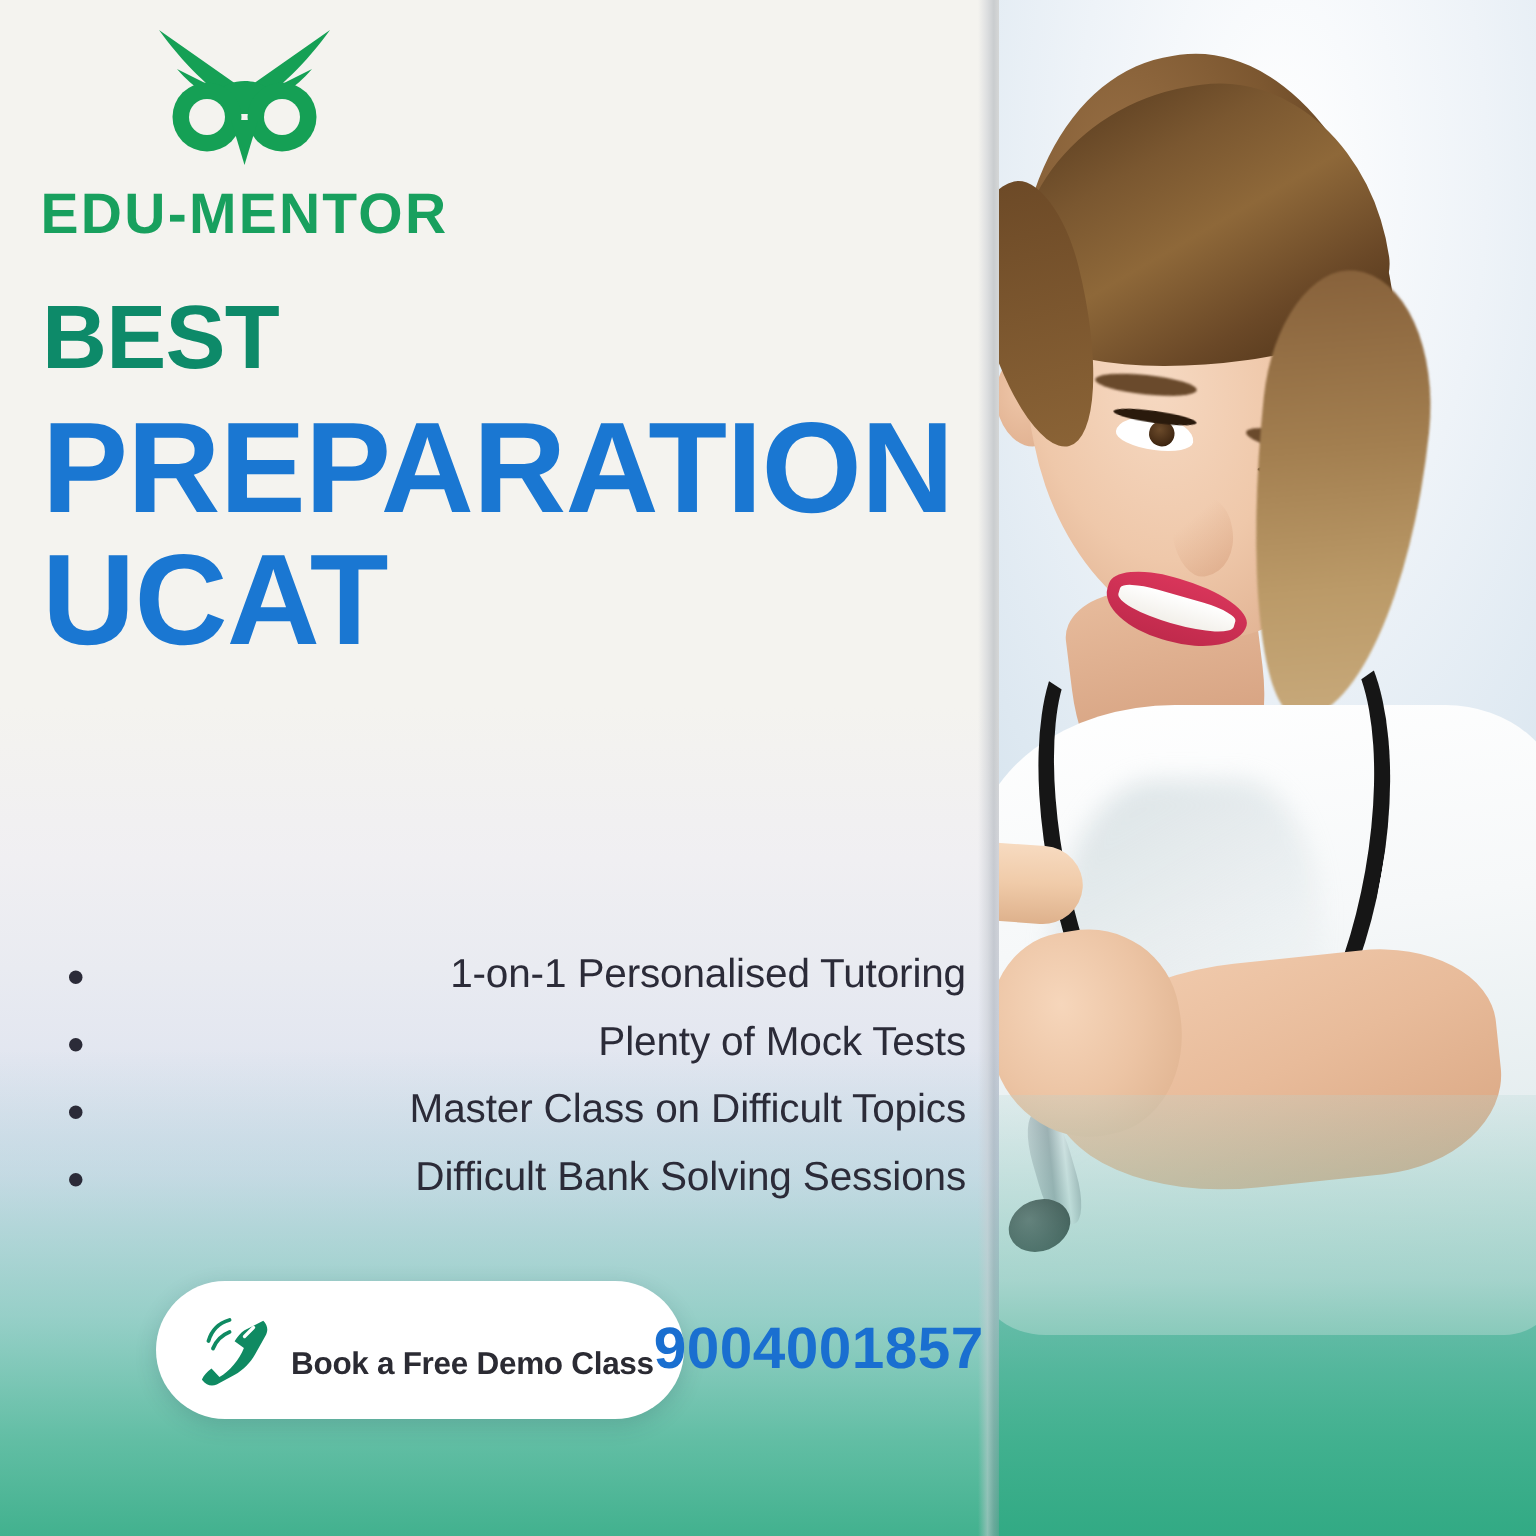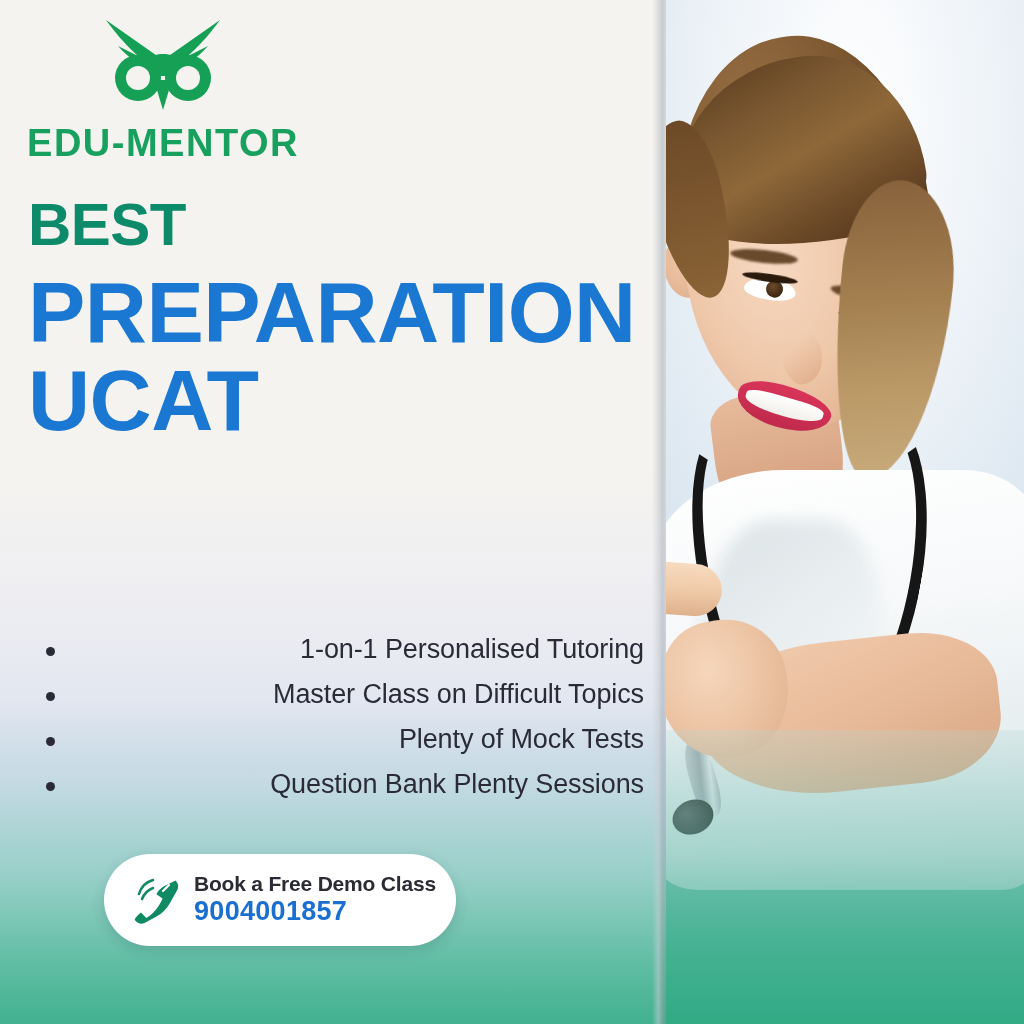--- a/index.html
+++ b/index.html
@@ -454,34 +454,34 @@
     box-sizing: border-box;
   }
   .cta-icon {
     width: 54px;
     height: 54px;
     flex: 0 0 54px;
     margin-right: 10px;
   }
   .cta-text {
     display: flex;
-    flex-direction: column;
-    align-items: flex-start;
+    flex-direction: row;
+    align-items: flex-end;
     flex: 1 1 auto;
   }
   .cta-title {
     font-size: 21px;
     font-weight: 700;
     color: #2b2b33;
     letter-spacing: -0.2px;
     white-space: nowrap;
     font-family: "Liberation Sans", sans-serif;
   }
   .cta-phone {
-    font-size: 27px;
+    font-size: 39px;
     font-weight: 700;
     color: #1a6fd0;
     letter-spacing: 0.3px;
     line-height: 1.15;
     font-family: "Liberation Sans", sans-serif;
   }
 </style>
 </head>
 <body>
 
@@ -556,23 +556,23 @@
     </div>
 
     <div class="headline">
       <div class="hl-line hl-best">BEST</div>
       <div class="hl-line hl-blue">PREPARATION</div>
       <div class="hl-line hl-blue">UCAT</div>
     </div>
 
     <ul class="bullets">
       <li>1-on-1 Personalised Tutoring</li>
+      <li>Plenty of Mock Tests</li>
       <li>Master Class on Difficult Topics</li>
-      <li>Plenty of Mock Tests</li>
-      <li>Question Bank Plenty Sessions</li>
+      <li>Difficult Bank Solving Sessions</li>
     </ul>
 
     <div class="cta">
       <svg class="cta-icon" viewBox="0 0 54 54" aria-hidden="true">
         <g fill="none" stroke="#0f8a62" stroke-width="2.6" stroke-linecap="round">
           <path d="M9 21 C 11 14 16 9 23 7"></path>
           <path d="M12 26 C 14 21 18 17 23 15"></path>
         </g>
         <path d="M41.5 7.5 C 44.5 10.5 45 14 43 17.5 L 36 30 C 33 35.5 28 40.5 22.5 43.5 L 10.5 50 C 7 51.5 3.5 50.5 1.2 47.5 L 0.6 46.6 C 1.8 44.2 4 41.6 7 39.4 L 12.3 45 C 15.5 43.2 19 40.2 21.8 36.8 C 24.8 33.2 27.2 29.2 28.6 25.6 L 22.4 21.2 C 24.2 18 26.6 15.4 29 13.8 Z" fill="#0f8a62" transform="translate(4,0)"></path>
         <g stroke="#ffffff" stroke-width="2.2" stroke-linecap="round">

